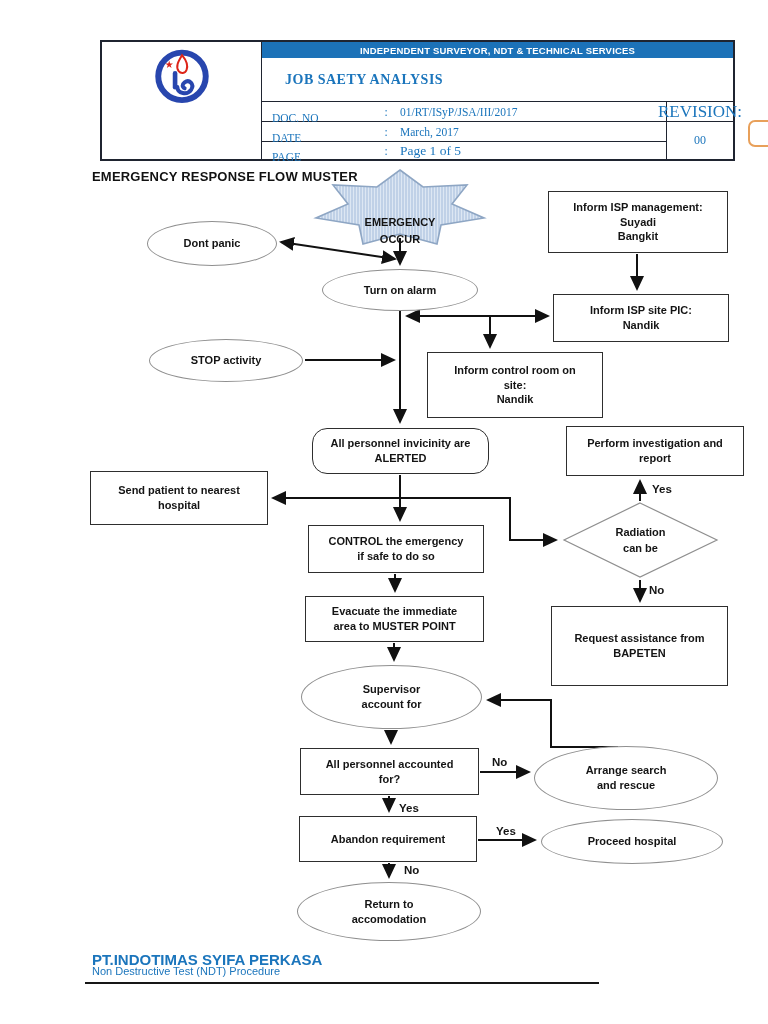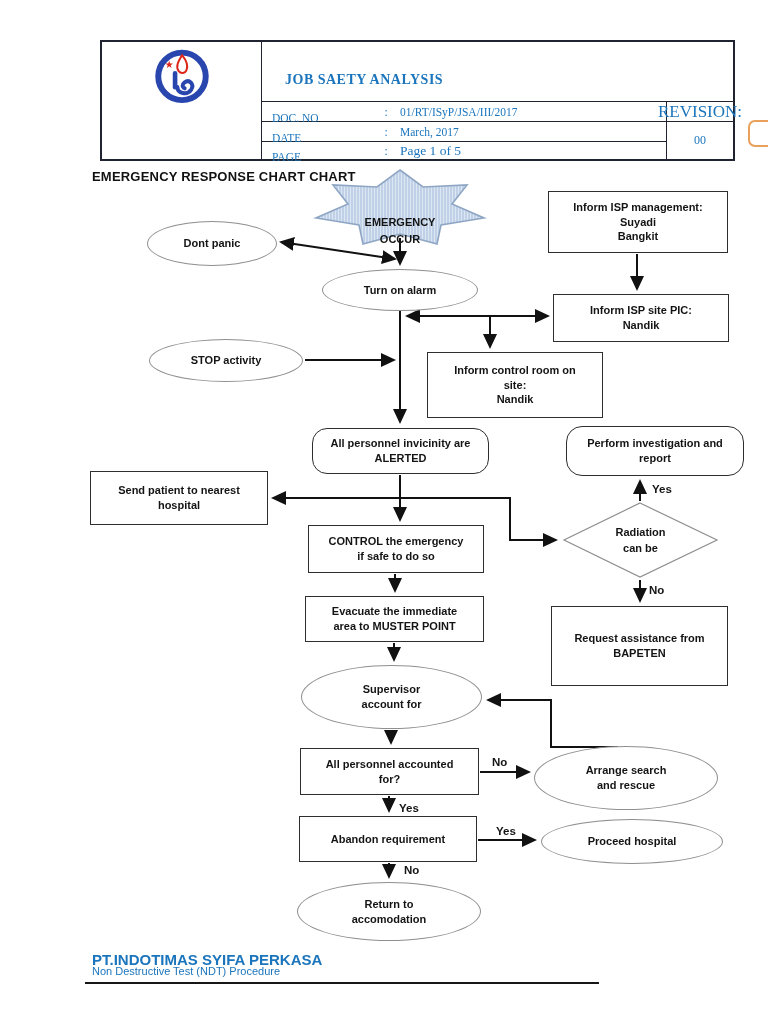--- a/index.html
+++ b/index.html
@@ -72,20 +72,21 @@
   <div class="abs logo-cell">
     <svg width="66" height="66" viewBox="0 0 100 100">
       <circle cx="50" cy="46" r="36" fill="#ffffff" stroke="#2846ae" stroke-width="9"></circle>
       <path d="M50,14 C44,24 40,31 45,38 C48,42 55,42 57,36 C60,28 55,20 50,14 Z" fill="#ffffff" stroke="#dd2418" stroke-width="3"></path>
       <text x="24" y="34" font-size="15" fill="#dd2418">★</text>
       <rect x="36" y="38" width="7" height="28" rx="3.5" fill="#2846ae"></rect>
       <path d="M43,62 C43,72 58,75 64,66 C69,58 61,50 54,55 C50,58 50,62 54,64" fill="none" stroke="#2846ae" stroke-width="6" stroke-linecap="round"></path>
     </svg>
   </div>
 
+  <div class="abs blue-bar">INDEPENDENT SURVEYOR, NDT &amp; TECHNICAL SERVICES</div>
   <div class="abs title-cell">JOB SAETY ANALYSIS</div>
 
   <div class="abs data-row row-doc">
     <span class="lbl">DOC. NO</span>
     <span class="col">:</span>
     <span class="val">01/RT/ISyP/JSA/III/2017</span>
   </div>
   <div class="abs data-row row-date">
     <span class="lbl">DATE</span>
     <span class="col">:</span>
@@ -96,21 +97,21 @@
     <span class="col">:</span>
     <span class="val">Page 1 of 5</span>
   </div>
 
   <div class="abs rev-hdr">REVISION:</div>
   <div class="abs rev-val">00</div>
 </div>
 
 <div class="abs note-marker"></div>
 
-<div class="abs section-title">EMERGENCY RESPONSE CHART CHART</div>
+<div class="abs section-title">EMERGENCY RESPONSE FLOW MUSTER</div>
 
 <svg id="connector-layer">
   <defs>
     <marker id="ah" markerWidth="8" markerHeight="8" refX="6.5" refY="3.5" orient="auto-start-reverse">
       <path d="M0,0 L7.5,3.5 L0,7 Z" fill="#111"></path>
     </marker>
   </defs>
   <g stroke="#111" stroke-width="2" fill="none">
     <path d="M400,238 L400,264" marker-end="url(#ah)"></path>
     <path d="M281,242 L395,259" marker-start="url(#ah)" marker-end="url(#ah)"></path>
@@ -147,21 +148,21 @@
   <div class="star-text">EMERGENCY<br>OCCUR</div>
 </div>
 
 <div class="abs node oval" style="left:147px;top:221px;width:130px;height:45px;">Dont panic</div>
 <div class="abs node oval" style="left:322px;top:269px;width:156px;height:42px;">Turn on alarm</div>
 <div class="abs node box" style="left:548px;top:191px;width:180px;height:62px;">Inform ISP management:<br>Suyadi<br>Bangkit</div>
 <div class="abs node box" style="left:553px;top:294px;width:176px;height:48px;">Inform ISP site PIC:<br>Nandik</div>
 <div class="abs node oval" style="left:149px;top:339px;width:154px;height:43px;">STOP activity</div>
 <div class="abs node box" style="left:427px;top:352px;width:176px;height:66px;">Inform control room on<br>site:<br>Nandik</div>
 <div class="abs node box" style="left:312px;top:428px;width:177px;height:46px;border-radius:15px;">All personnel invicinity are<br>ALERTED</div>
-<div class="abs node box" style="left:566px;top:426px;width:178px;height:50px;border-radius:16px;">Perform investigation and<br>report</div>
+<div class="abs node box" style="left:566px;top:426px;width:178px;height:50px;">Perform investigation and<br>report</div>
 <div class="abs node box" style="left:90px;top:471px;width:178px;height:54px;">Send patient to nearest<br>hospital</div>
 <div class="abs node box" style="left:308px;top:525px;width:176px;height:48px;">CONTROL the emergency<br>if safe  to do so</div>
 
 <div class="abs diamond-wrap">
   <svg width="157" height="77" viewBox="0 0 157 77">
     <polygon points="78,1 155,38 78,75 2,38" fill="#ffffff" stroke="#8f8f8f" stroke-width="1.2"></polygon>
   </svg>
   <div class="diamond-text">Radiation<br>can be</div>
 </div>
 

